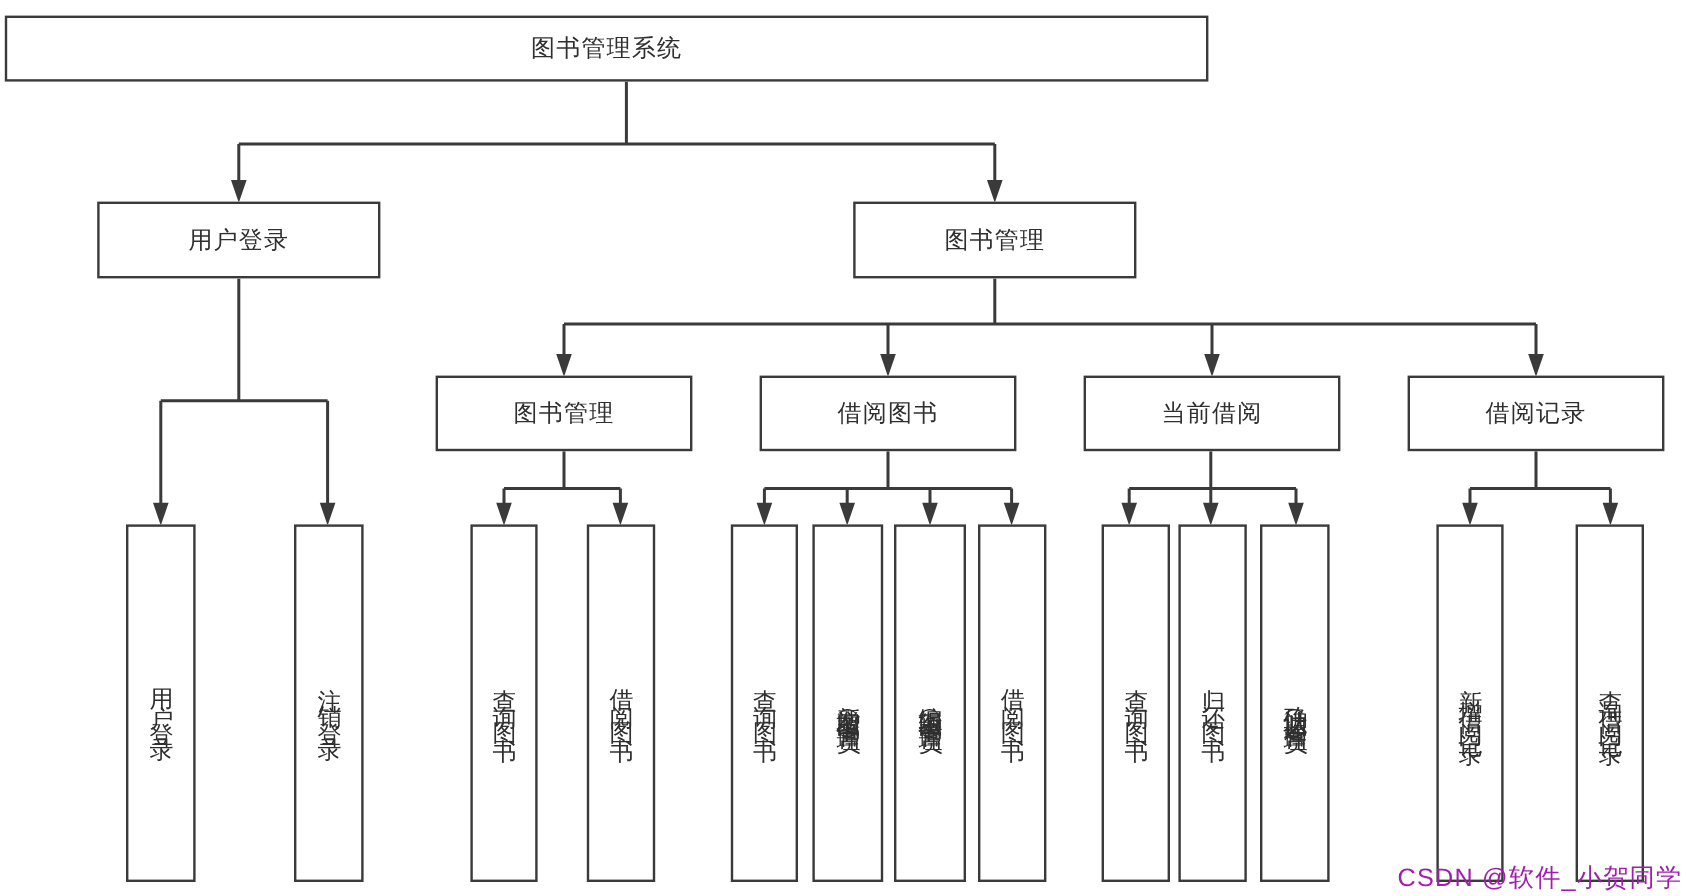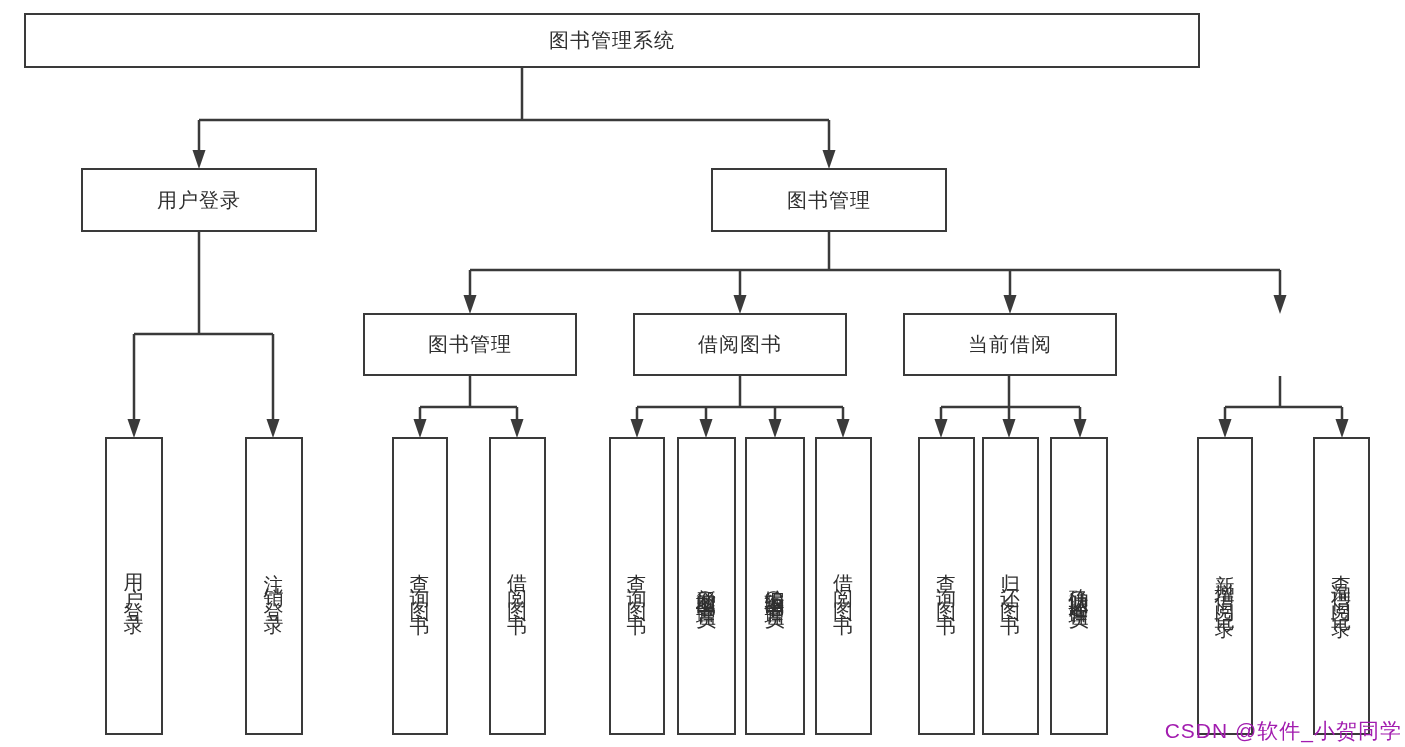--- a/index.html
+++ b/index.html
@@ -28,21 +28,21 @@
     background: #ffffff;
     display: flex;
     align-items: center;
     justify-content: center;
     color: #2f2f2f;
     font-size: 20px;
     letter-spacing: 1px;
   }
   .node .htext { white-space: nowrap; }
   
-  .root-box   { left: 24px;  top: 13px;  width: 1176px; height: 55px; }
+  .root-box   { left: 4px;  top: 13px;  width: 1003px; height: 55px; }
   
   .l2-box     { top: 168px; width: 236px; height: 64px; }
   .pos-userlogin { left: 81px; }
   .pos-bookmgmt  { left: 711px; }
   
   .l3-box     { top: 313px; width: 214px; height: 63px; }
   .pos-nbr { left: 363px; }
   .pos-bb  { left: 633px; }
   .pos-cb  { left: 903px; }
   .pos-br  { left: 1173px; }
@@ -137,20 +137,23 @@
 
   <div class="node l3-box pos-nbr">
     <span class="htext">图书管理</span>
   </div>
   <div class="node l3-box pos-bb">
     <span class="htext">借阅图书</span>
   </div>
   <div class="node l3-box pos-cb">
     <span class="htext">当前借阅</span>
   </div>
+  <div class="node l3-box pos-br">
+    <span class="htext">借阅记录</span>
+  </div>
 
   <div class="node leaf pos-leaf-login">
     <span class="vtext" style="letter-spacing: 14px;">用户登录</span>
   </div>
   <div class="node leaf pos-leaf-logout">
     <span class="vtext" style="letter-spacing: 14px;">注销登录</span>
   </div>
 
   <div class="node leaf pos-leaf-nbr1">
     <span class="vtext" style="letter-spacing: 14px;">查询图书</span>

